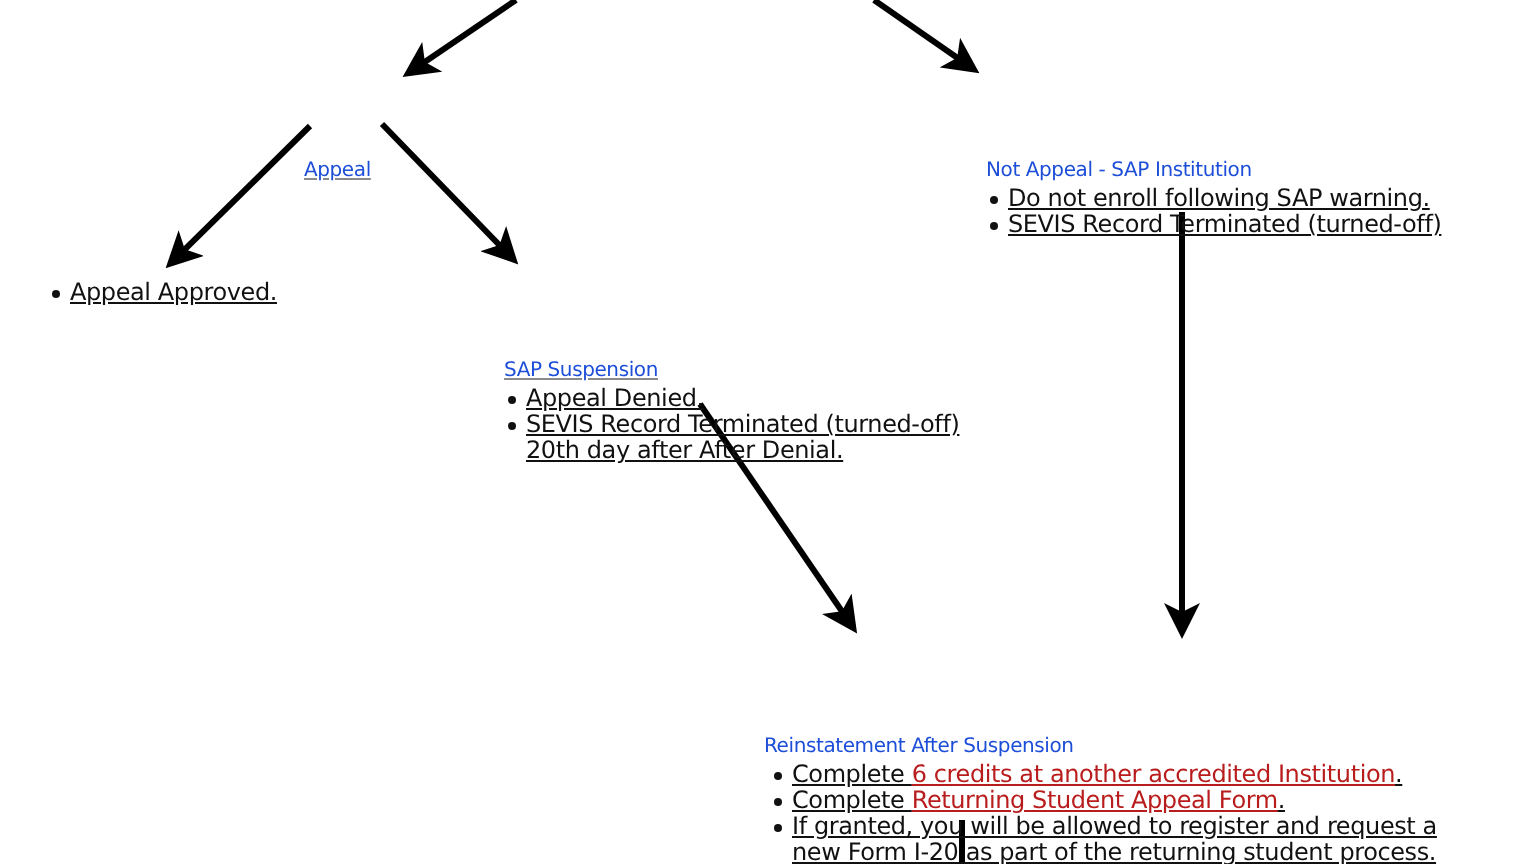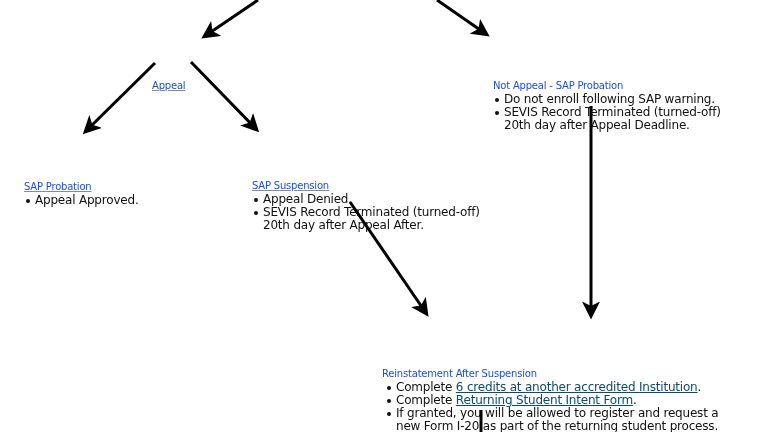--- a/index.html
+++ b/index.html
@@ -42,36 +42,37 @@
     }
     ul {
       list-style: none;
       margin: 0;
       padding: 0;
     }
     li {
       position: relative;
       padding-left: 11px;
       color: #111111;
+      text-decoration: underline;
     }
     li::before {
       content: "";
       position: absolute;
       left: 2px;
       top: 5px;
       width: 4px;
       height: 4px;
       border-radius: 50%;
       background: #111111;
     }
     .cont {
       display: block;
     }
     .inline-link {
-      color: #0c4a6e;
+      color: #b91c1c;
       text-decoration: underline;
       cursor: pointer;
       text-align: center;
     }
   </style>
 </head>
 <body>
 
 <svg class="arrows" viewBox="0 0 768 432" xmlns="http://www.w3.org/2000/svg">
   <defs>
@@ -88,55 +89,53 @@
     <line x1="591" y1="106" x2="591" y2="315" marker-end="url(#ah)"></line>
     <line x1="481" y1="410" x2="481" y2="432"></line>
   </g>
 </svg>
 
 <div class="node" style="left:152px; top:39px;">
   <div class="node-title link">Appeal</div>
 </div>
 
 <div class="node" style="left:493px; top:39px;">
-  <div class="node-title">Not Appeal - SAP Probation</div>
+  <div class="node-title">Not Appeal - SAP Institution</div>
   <ul>
     <li><span>Do not enroll following SAP warning.</span></li>
     <li>
       <span class="cont">SEVIS Record Terminated (turned-off)</span>
-      <span class="cont">20th day after Appeal Deadline.</span>
     </li>
   </ul>
 </div>
 
 <div class="node" style="left:24px; top:140px;">
-  <div class="node-title link">SAP Probation</div>
   <ul>
     <li><span>Appeal Approved.</span></li>
   </ul>
 </div>
 
 <div class="node" style="left:252px; top:139px;">
   <div class="node-title link">SAP Suspension</div>
   <ul>
     <li><span>Appeal Denied.</span></li>
     <li>
       <span class="cont">SEVIS Record Terminated (turned-off)</span>
-      <span class="cont">20th day after Appeal After.</span>
+      <span class="cont">20th day after After Denial.</span>
     </li>
   </ul>
 </div>
 
 <div class="node" style="left:382px; top:327px;">
   <div class="node-title">Reinstatement After Suspension</div>
   <ul style="margin-left:3px;">
     <li>
       <span>Complete </span><span class="inline-link">6 credits at another accredited Institution</span><span>.</span>
     </li>
     <li>
-      <span>Complete </span><span class="inline-link">Returning Student Intent Form</span><span>.</span>
+      <span>Complete </span><span class="inline-link">Returning Student Appeal Form</span><span>.</span>
     </li>
     <li>
       <span class="cont">If granted, you will be allowed to register and request a</span>
       <span class="cont">new Form I-20 as part of the returning student process.</span>
     </li>
   </ul>
 </div>
 
 </body></html>

